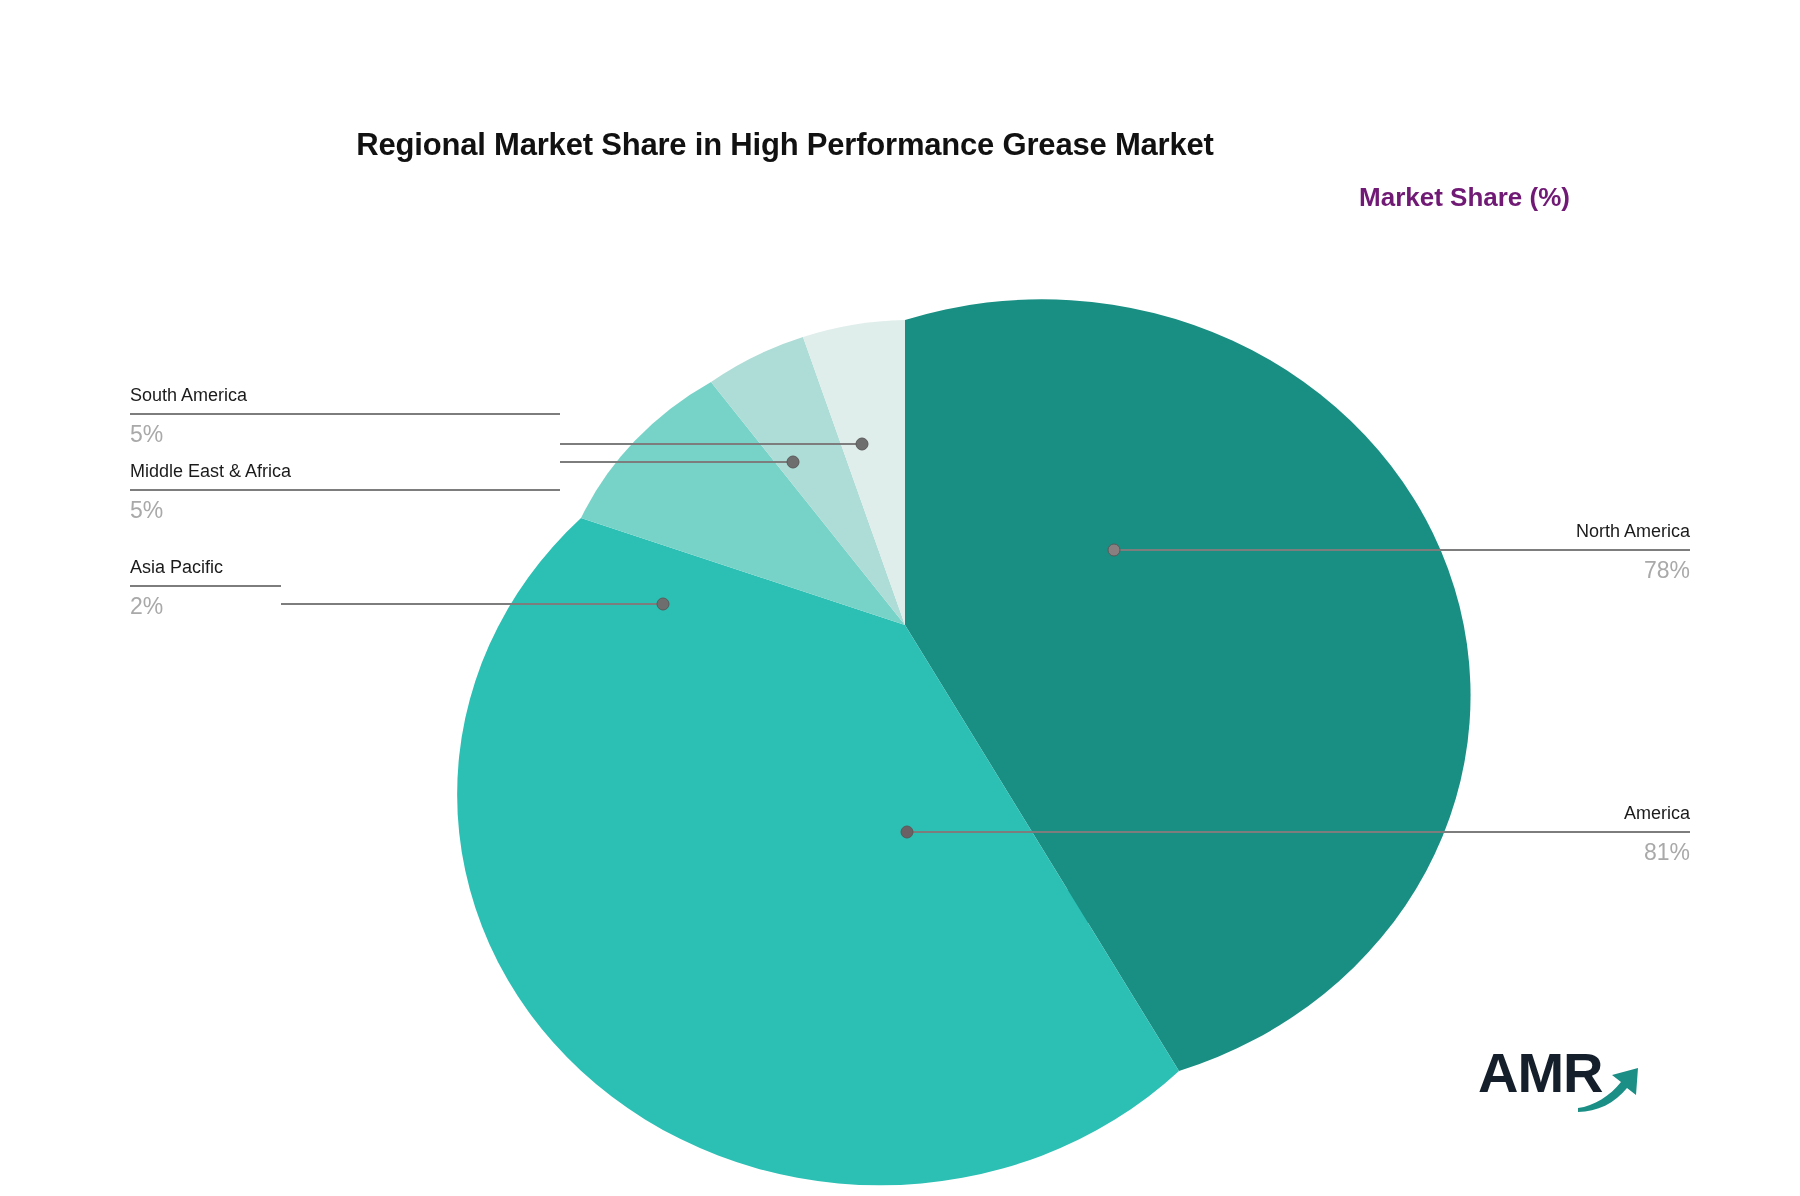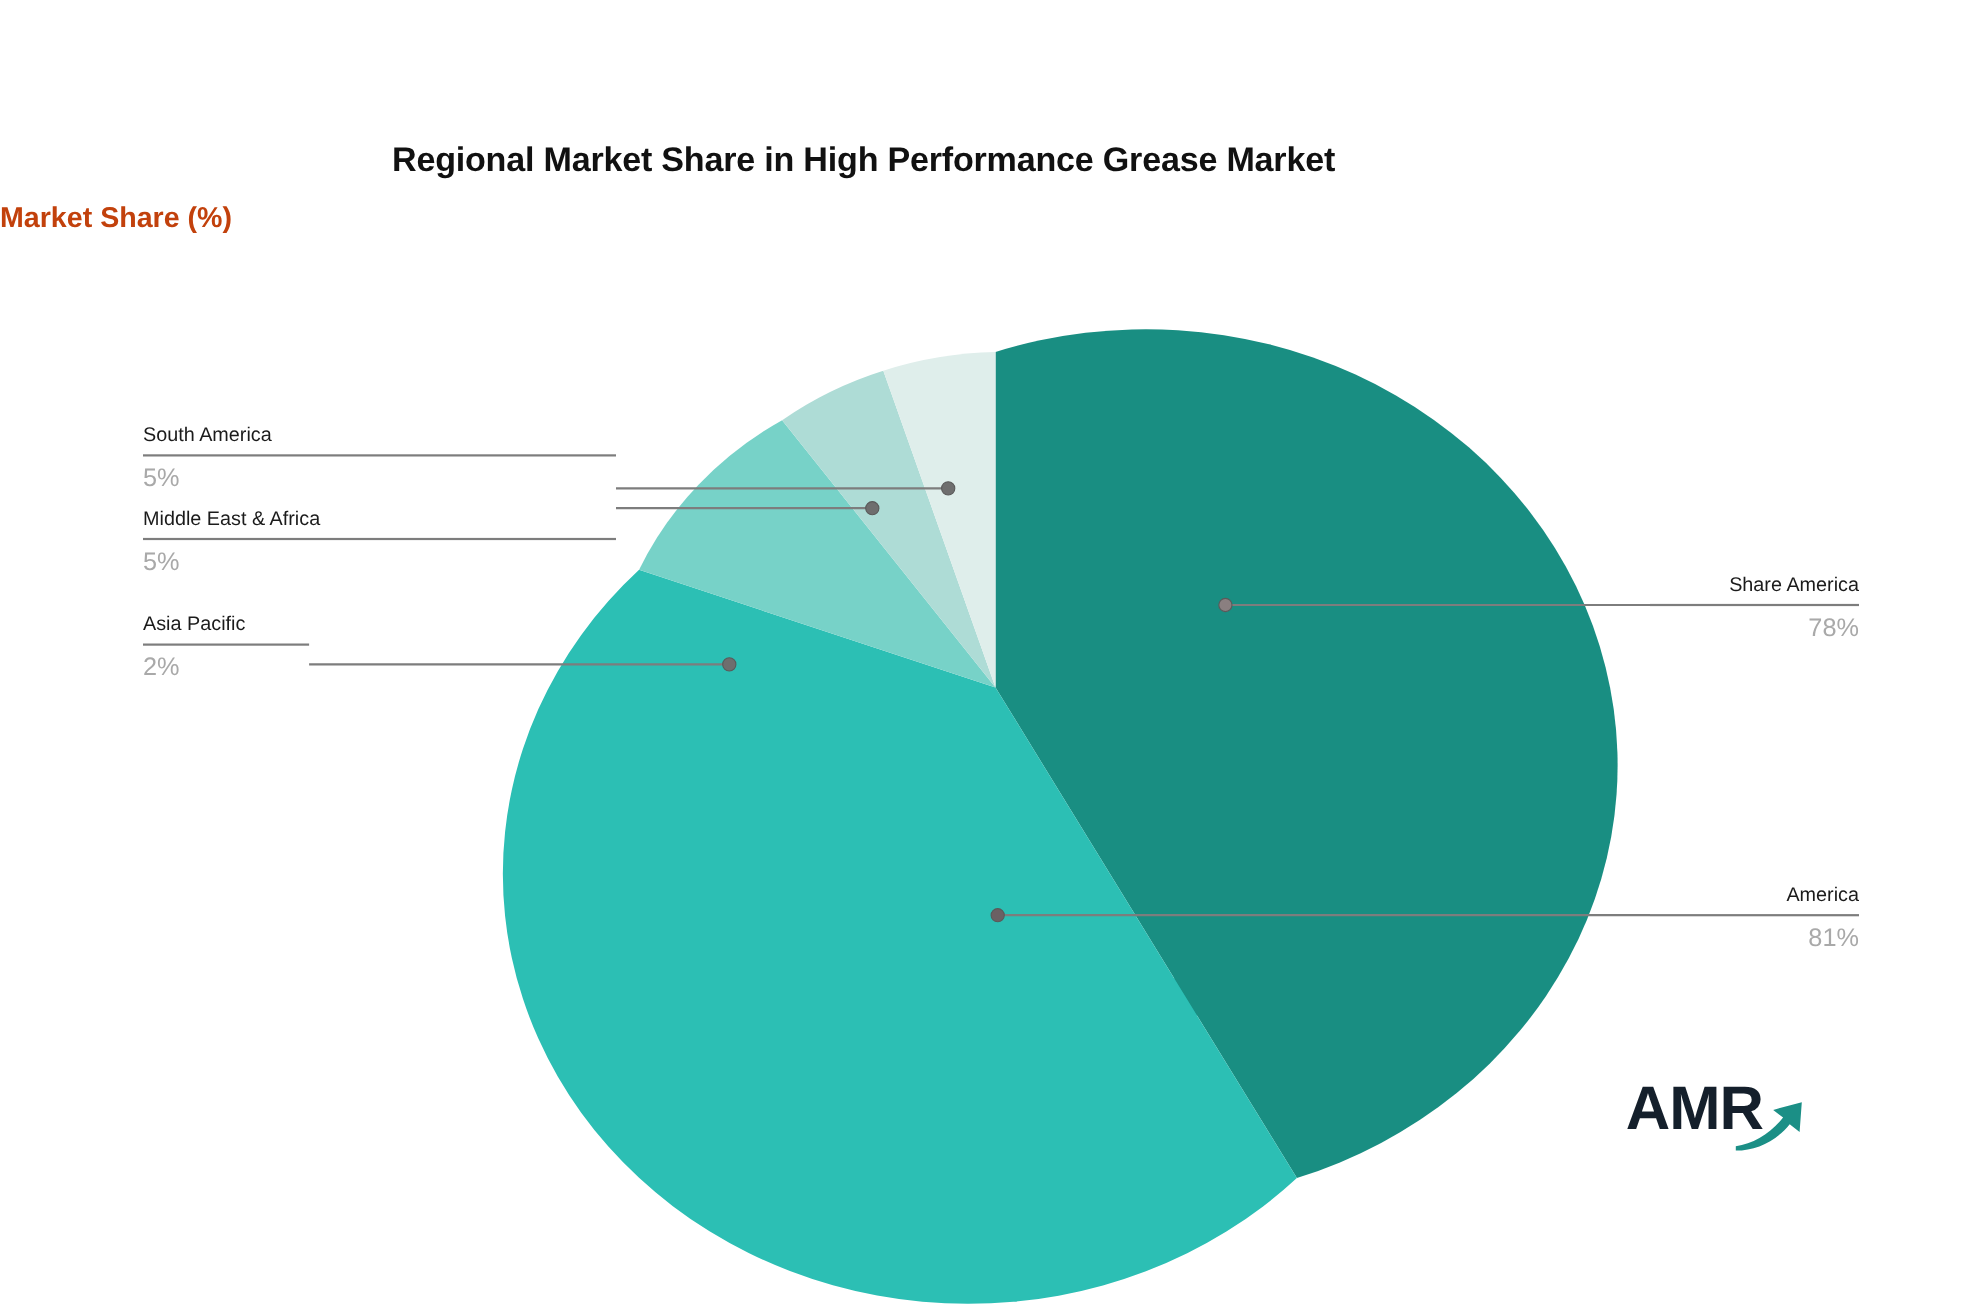--- a/index.html
+++ b/index.html
@@ -28,24 +28,24 @@
     font-weight: bold;
     color: #111111;
     letter-spacing: -0.2px;
     white-space: nowrap;
   }
   #chart-subtitle {
     position: absolute;
     left: 0;
     top: 182px;
     width: 1570px;
-    text-align: left;
+    text-align: right;
     font-size: 26px;
     font-weight: bold;
-    color: #c2410c;
+    color: #701a75;
     white-space: nowrap;
   }
 
   
   #pie-svg {
     position: absolute;
     left: 0;
     top: 0;
     width: 1800px;
     height: 1196px;
@@ -79,21 +79,21 @@
   }
   .callout.left .cl-name,
   .callout.left .cl-value {
     text-align: left;
   }
 
   
   #amr-logo {
     position: absolute;
     left: 1478px;
-    top: 978px;
+    top: 1044px;
     width: 170px;
     height: 72px;
     text-decoration: underline;
   }
   #amr-logo .amr-text {
     position: absolute;
     left: 0;
     top: 0;
     font-size: 56px;
     font-weight: bold;
@@ -185,21 +185,21 @@
     <div class="cl-value">5%</div>
   </div>
 
   <div class="callout left" style="left:130px; top:552px; width:151px;">
     <div class="cl-name">Asia Pacific</div>
     <div class="cl-rule"></div>
     <div class="cl-value">2%</div>
   </div>
 
   <div class="callout right" style="left:1500px; top:516px; width:190px;">
-    <div class="cl-name">Share America</div>
+    <div class="cl-name">North America</div>
     <div class="cl-rule"></div>
     <div class="cl-value">78%</div>
   </div>
 
   <div class="callout right" style="left:1500px; top:798px; width:190px;">
     <div class="cl-name">America</div>
     <div class="cl-rule"></div>
     <div class="cl-value">81%</div>
   </div>
 

